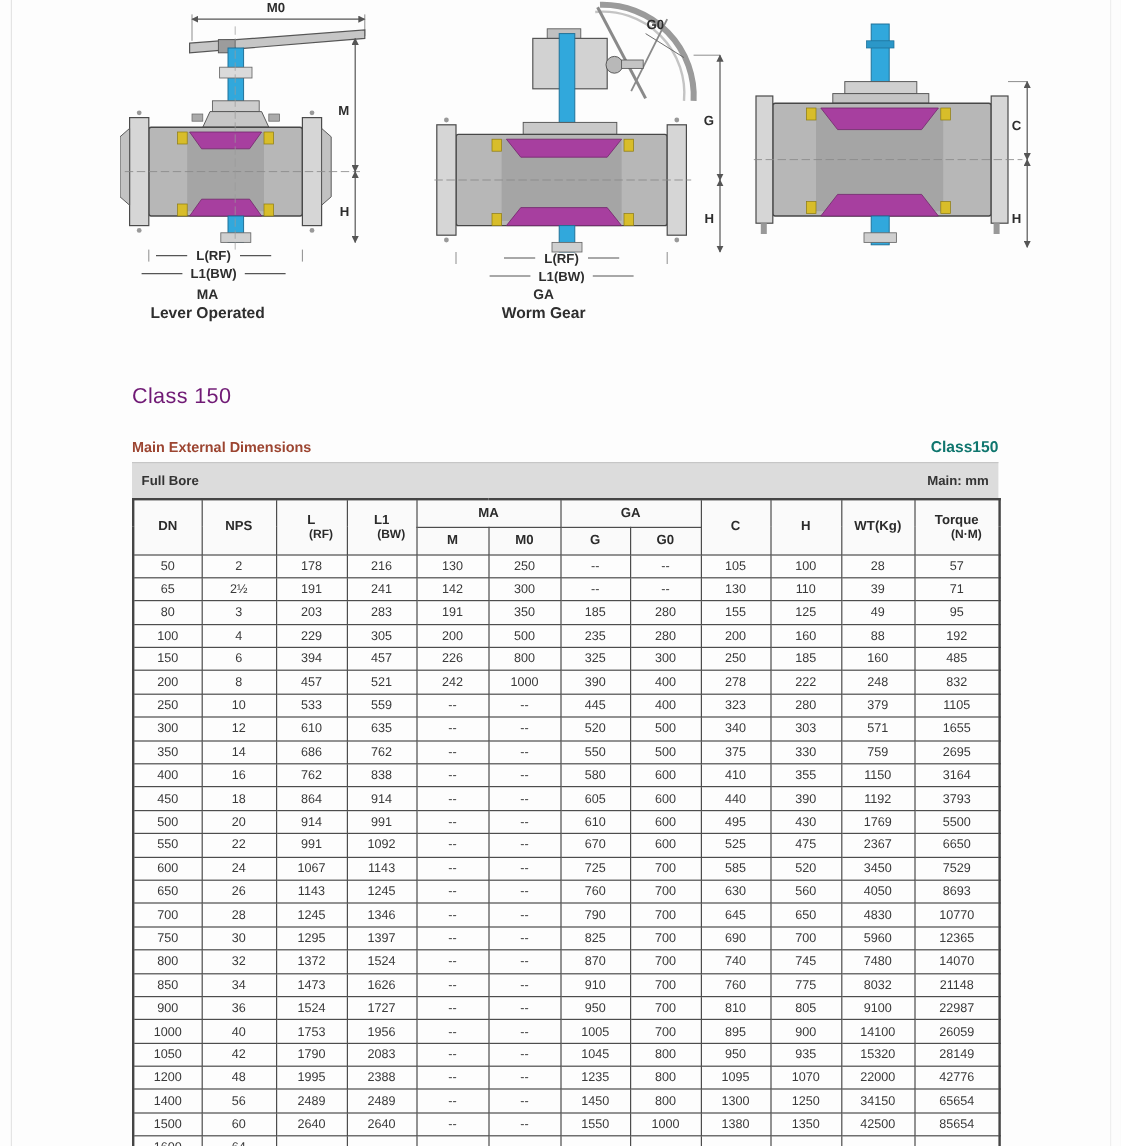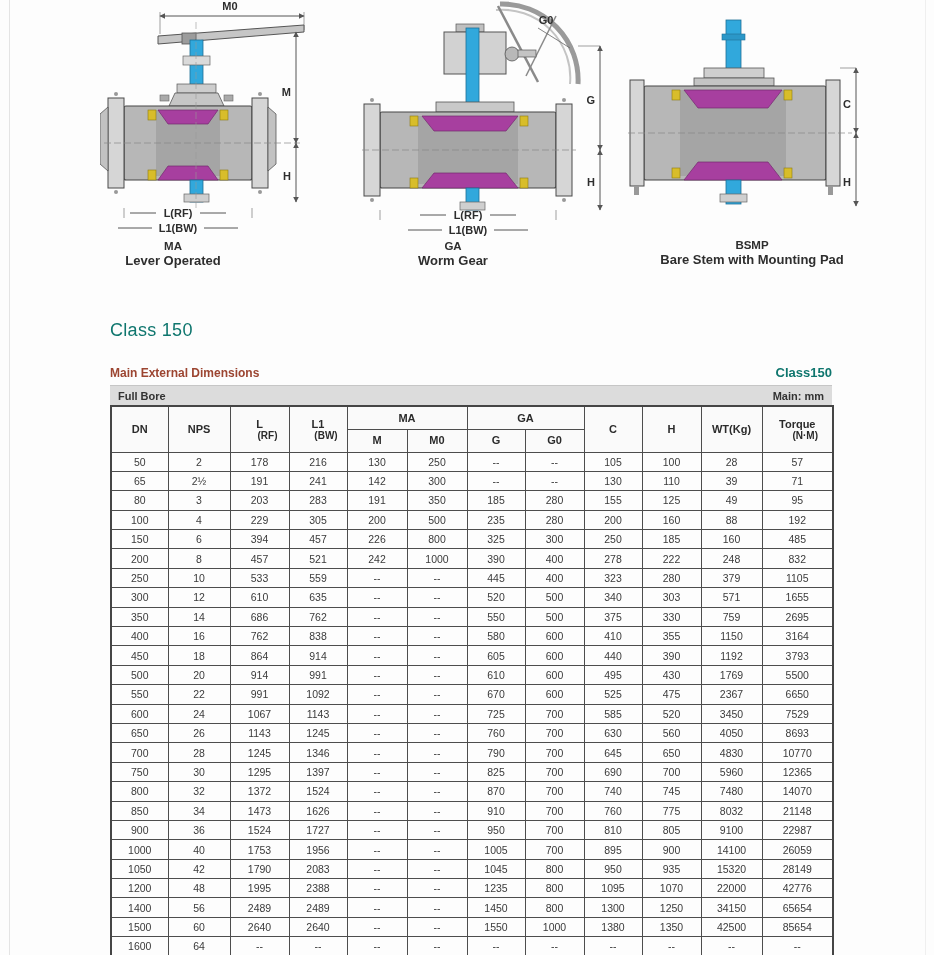--- a/index.html
+++ b/index.html
@@ -10,25 +10,25 @@
 
   
   .figure{position:absolute;}
   .fig-caption{position:absolute;text-align:center;line-height:1.25;}
   .fig-caption .code{font-weight:bold;font-size:11.5px;color:#2e2e2e;}
   .fig-caption .name{font-weight:bold;font-size:13px;color:#2e2e2e;}
   svg text{font-family:"Liberation Sans",sans-serif;font-weight:bold;fill:#2d2d2d;}
 
   
   .table-section{position:absolute;left:110px;top:320px;width:722px;}
-  .section-heading{font-size:18px;color:#0f766e;letter-spacing:.3px;margin:0 0 24px 0;font-weight:normal;}
+  .section-heading{font-size:18px;color:#701a75;letter-spacing:.3px;margin:0 0 24px 0;font-weight:normal;}
   .title-row{display:flex;justify-content:space-between;align-items:flex-end;margin-bottom:5px;gap:10px;}
   .dims-title{font-size:12px;font-weight:bold;color:#9c4531;}
   .class-label{font-size:13px;font-weight:bold;color:#0f766e;}
-  .band{background:#dcdcdc;height:20px;display:flex;align-items:center;justify-content:space-between;
+  .band{background:#dcdcdc;height:30px;display:flex;align-items:center;justify-content:space-between;
         padding:0 8px;box-sizing:border-box;border-top:1px solid #c6c6c6;}
   .band span{font-size:11px;font-weight:bold;color:#333;}
   table.dims{width:100%;border-collapse:collapse;table-layout:fixed;border:2px solid #454545;}
   table.dims th,table.dims td{border:1px solid #4d4d4d;text-align:center;padding:0;box-sizing:border-box;}
   table.dims thead th{font-size:11px;font-weight:bold;color:#2b2b2b;background:#fafafa;height:23px;line-height:1.1;}
   table.dims tbody td{font-size:10.5px;color:#3a3a3a;height:19.4px;background:#fdfdfd;}
   .th-sub{font-size:10px;font-weight:bold;margin-left:16px;}
 </style>
 </head>
 <body>
@@ -203,24 +203,20 @@
         <rect x="98" y="164" width="15" height="24" fill="#31a8dc" stroke="#1e6f96" stroke-width="0.8"></rect>
         <rect x="92" y="178" width="27" height="8" fill="#cfcfcf" stroke="#666" stroke-width="0.7"></rect>
       </g>
       <line x1="0" y1="117" x2="224" y2="117" stroke="#888" stroke-width="0.7" stroke-dasharray="7 3"></line>
       <line x1="212" y1="52" x2="228" y2="52" stroke="#777" stroke-width="0.7"></line>
       <line x1="228" y1="52" x2="228" y2="117" stroke="#555" stroke-width="1" marker-start="url(#ar3)" marker-end="url(#ar3)"></line>
       <text x="223" y="92" font-size="11" text-anchor="end">C</text>
       <line x1="228" y1="117" x2="228" y2="190" stroke="#555" stroke-width="1" marker-start="url(#ar3)" marker-end="url(#ar3)"></line>
       <text x="223" y="170" font-size="11" text-anchor="end">H</text>
     </svg>
-  </div>
-  <div class="fig-caption" style="left:642px;top:238px;width:220px;">
-    <div class="code">BSMP</div>
-    <div class="name">Bare Stem with Mounting Pad</div>
   </div>
 
   <div class="table-section">
     <h2 class="section-heading">Class 150</h2>
 
     <div class="title-row">
       <span class="dims-title">Main External Dimensions</span>
       <span class="class-label">Class150</span>
     </div>
 

